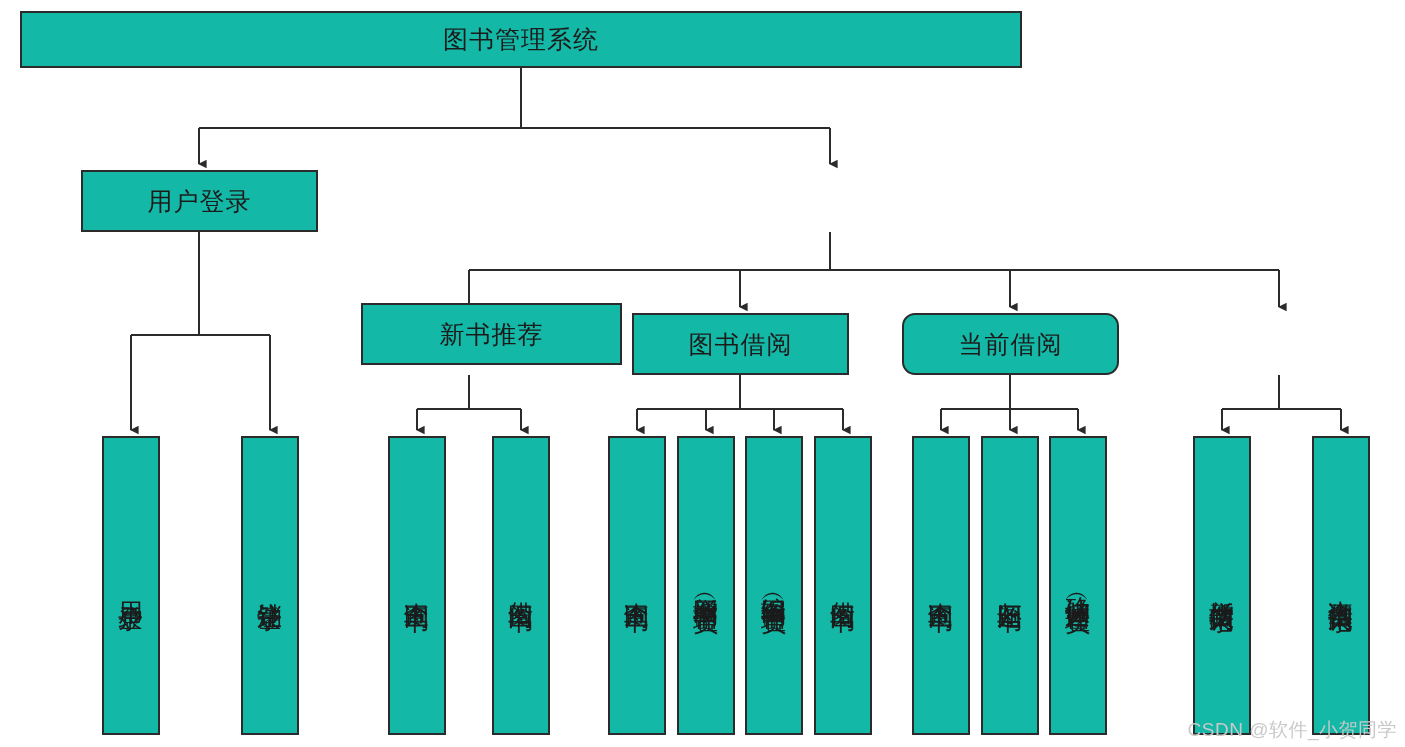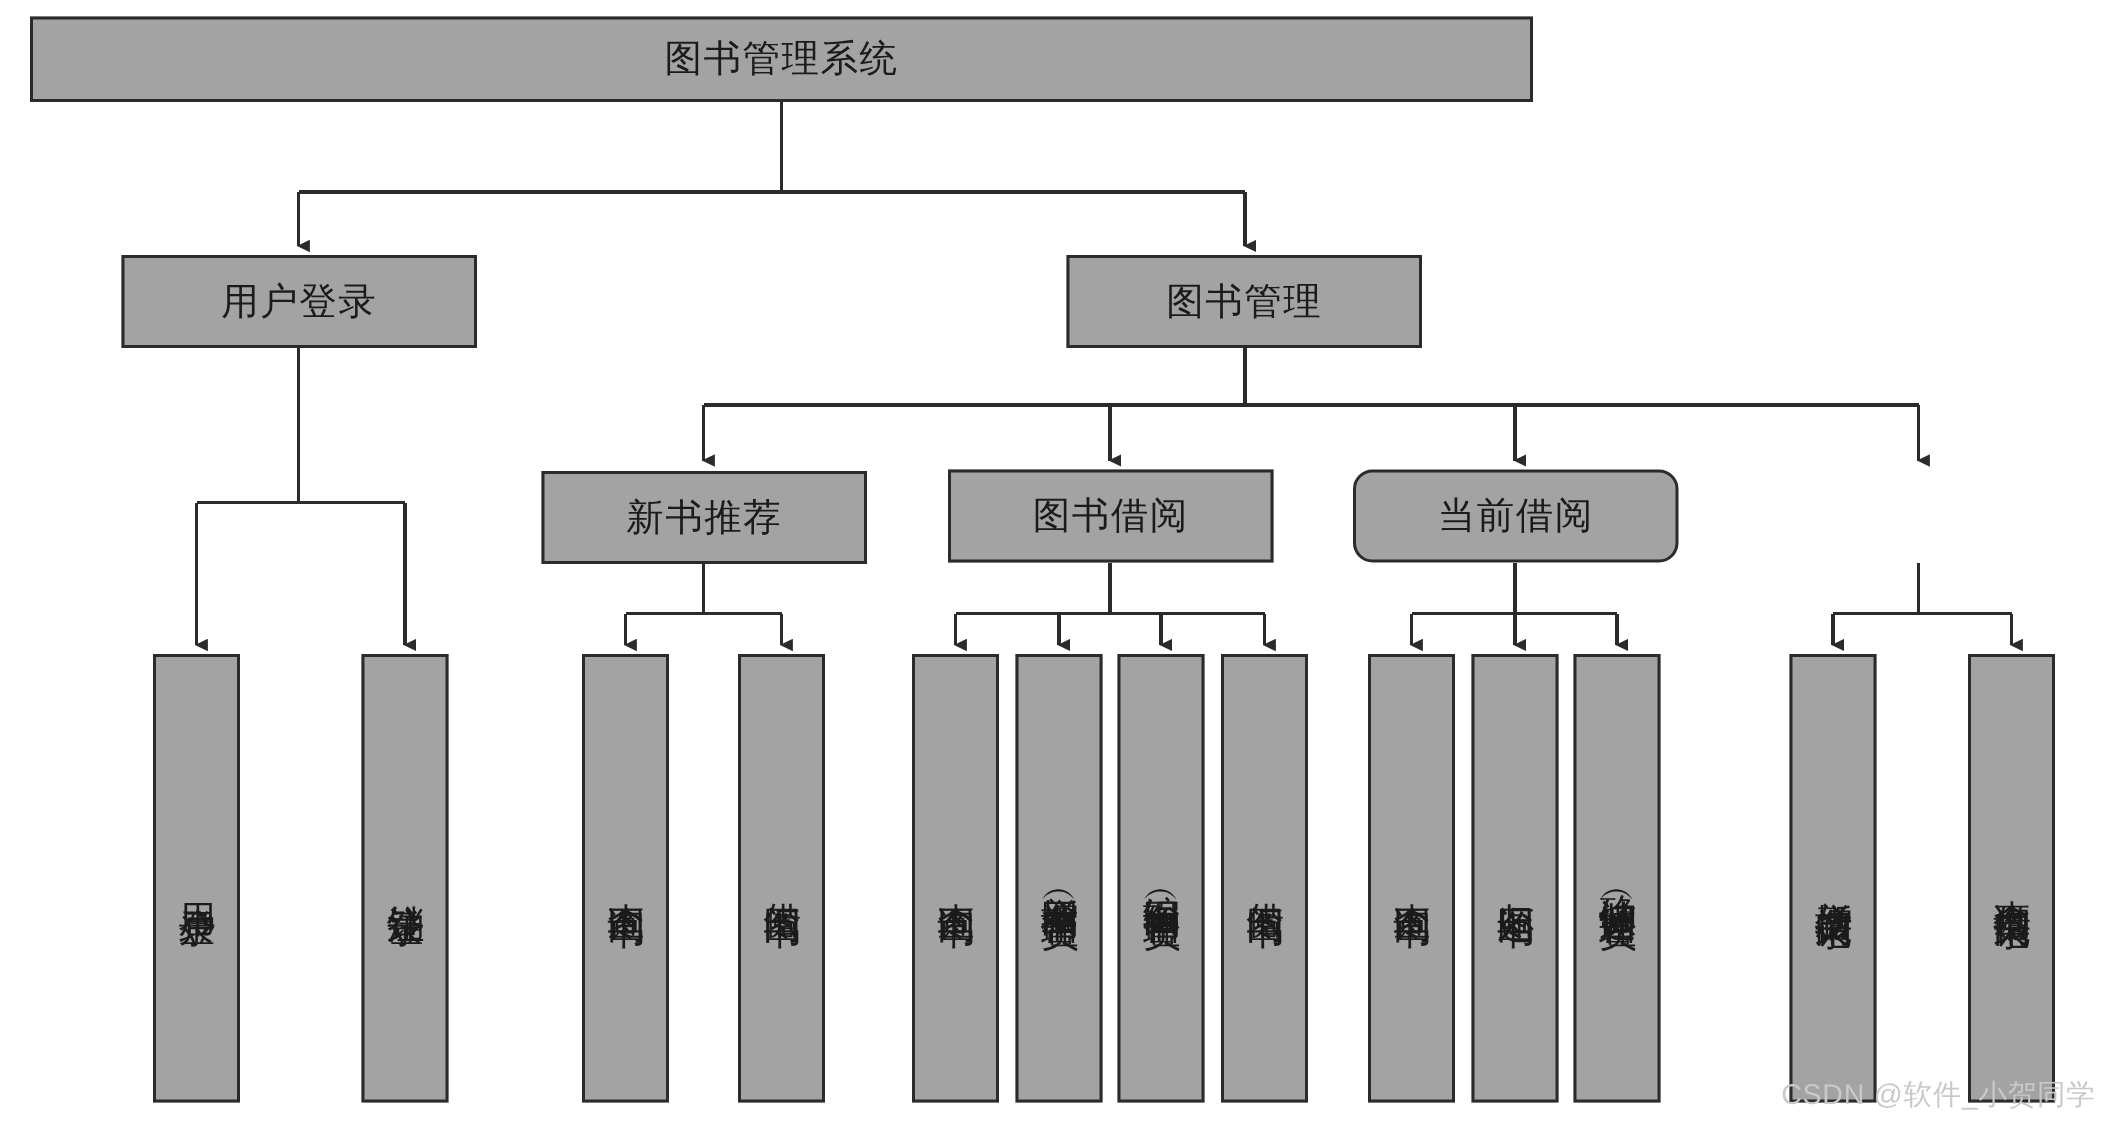--- a/index.html
+++ b/index.html
@@ -16,21 +16,21 @@
   }
   svg#wires{
     position:absolute;
     left:0;top:0;
     width:1405px;height:747px;
     pointer-events:none;
   }
   .node{
     position:absolute;
     box-sizing:border-box;
-    background:#a3a3a3;
+    background:#14b8a6;
     border:2.5px solid #2b2b2b;
     display:flex;
     align-items:center;
     justify-content:center;
     color:#1b1b1b;
   }
   .node.h{
     font-size:25px;
     letter-spacing:1px;
     line-height:1;
@@ -119,25 +119,22 @@
     </g>
   </svg>
 
   <div class="node h" style="left:20px;top:11px;width:1002px;height:57px;">
     <span class="lbl">图书管理系统</span>
   </div>
 
   <div class="node h" style="left:81px;top:170px;width:237px;height:62px;">
     <span class="lbl">用户登录</span>
   </div>
-  <div class="node h" style="left:711px;top:170px;width:237px;height:62px;">
-    <span class="lbl">图书管理</span>
-  </div>
 
-  <div class="node h" style="left:361px;top:314px;width:217px;height:62px;text-align:right;">
+  <div class="node h" style="left:361px;top:303px;width:261px;height:62px;text-align:right;">
     <span class="lbl">新书推荐</span>
   </div>
   <div class="node h" style="left:632px;top:313px;width:217px;height:62px;justify-content:center;">
     <span class="lbl">图书借阅</span>
   </div>
   <div class="node h" style="left:902px;top:313px;width:217px;height:62px;border-radius:13px;">
     <span class="lbl">当前借阅</span>
   </div>
 
   <div class="node v" style="left:102px;top:436px;width:58px;height:299px;">

